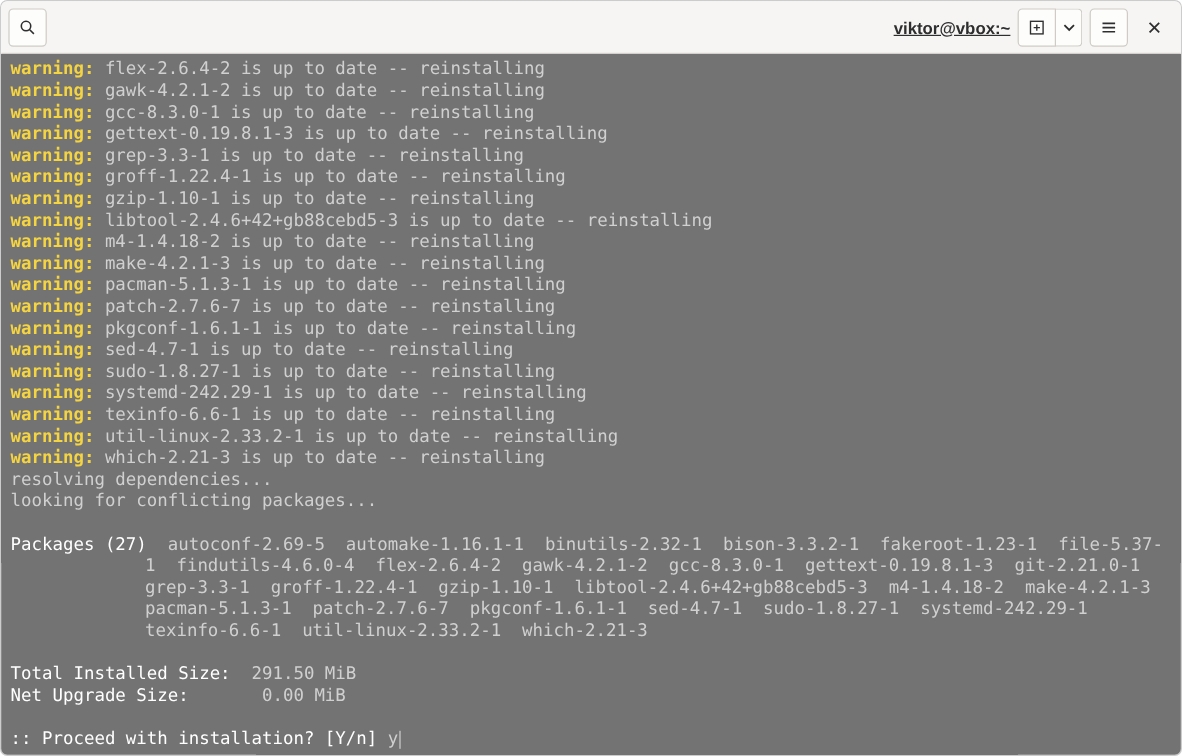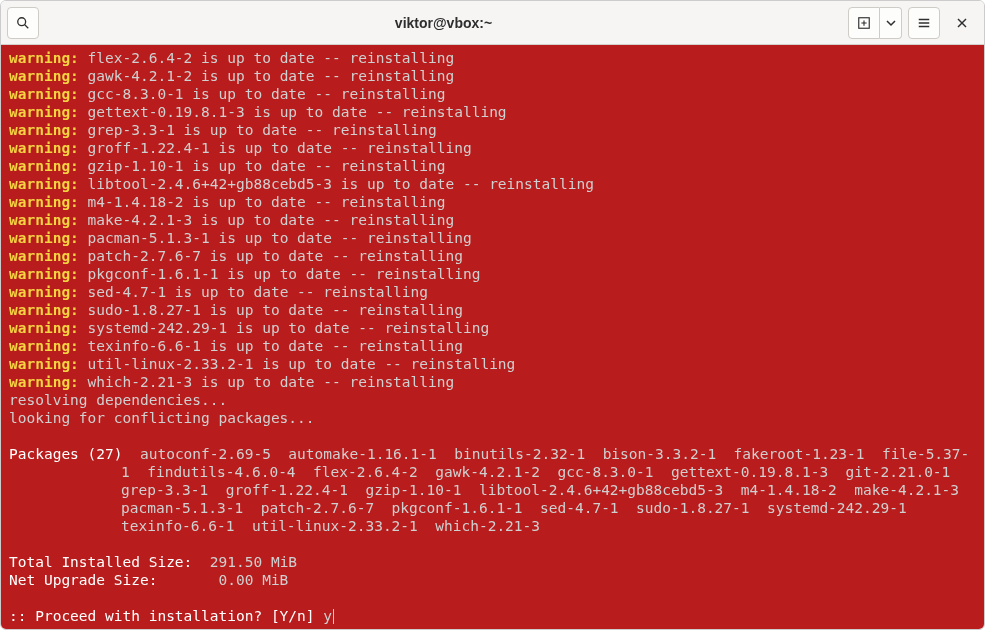--- a/index.html
+++ b/index.html
@@ -21,24 +21,25 @@
   padding: 0 6px;
   gap: 6px;
 }
 .titlebar-left, .titlebar-right {
   display: flex;
   align-items: center;
   gap: 6px;
 }
 .titlebar-center {
   flex: 1;
-  text-align: center;
+  text-align: right;
   font-size: 14px;
   font-weight: 600;
   color: #2e2e2e;
+  text-decoration: underline;
 }
 .tb-btn {
   width: 32px;
   height: 32px;
   border: 1px solid #cfcbc6;
   background: #fdfdfc;
   border-radius: 4px;
   display: flex;
   align-items: center;
   justify-content: center;
@@ -56,21 +57,21 @@
   display: flex;
   align-items: center;
   justify-content: center;
   cursor: pointer;
   color: #2e2e2e;
   border-radius: 4px;
 }
 .terminal {
   width: 100%;
   height: calc(100% - 44px);
-  background: #b91c1c;
+  background: #737373;
   color: #d0d0d0;
   font-family: "DejaVu Sans Mono", "Liberation Mono", Consolas, monospace;
   font-size: 14.5px;
   line-height: 18px;
   padding: 4px 8px 8px 8px;
   overflow-y: auto;
   position: relative;
   white-space: pre;
 }
 .terminal::-webkit-scrollbar { width: 12px; }

